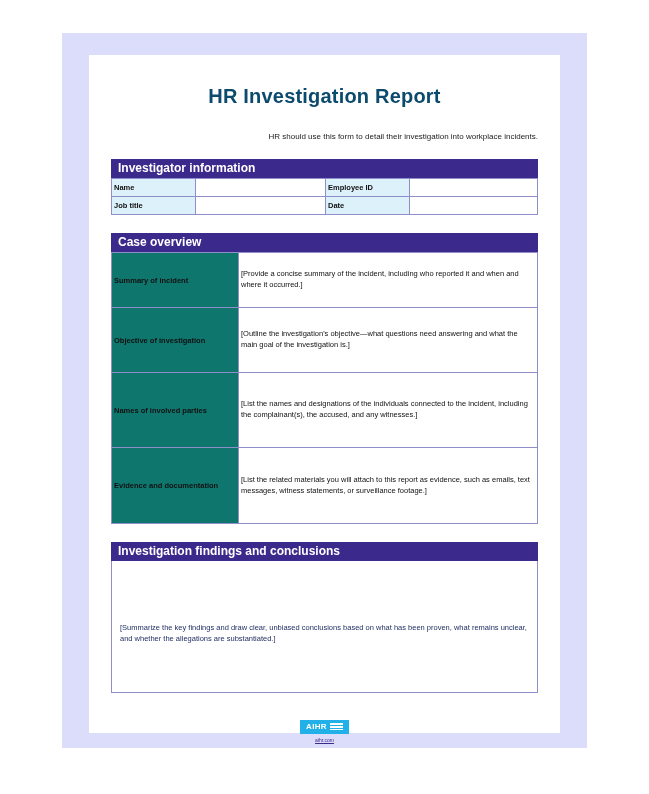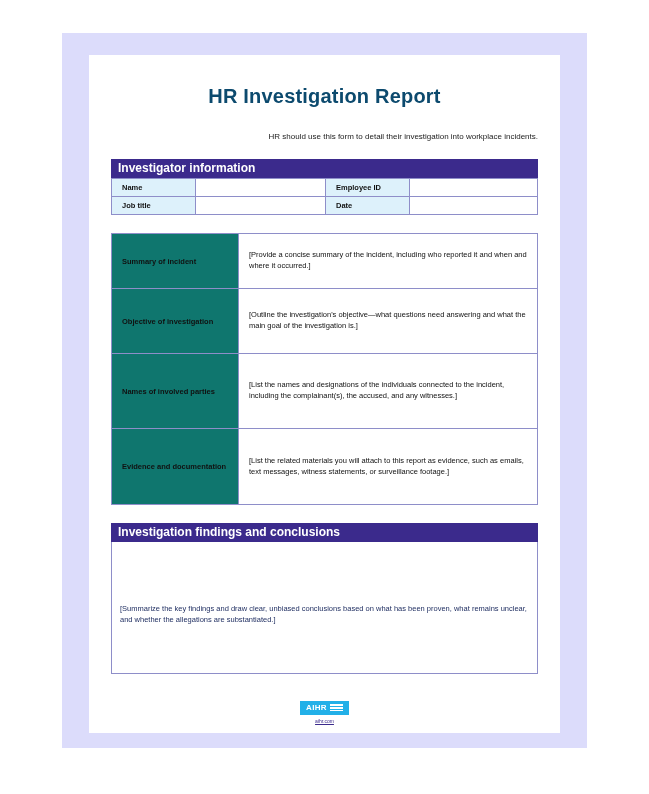--- a/index.html
+++ b/index.html
@@ -65,21 +65,21 @@
   table.grid {
     border-collapse: collapse;
     width: 100%;
     table-layout: fixed;
   }
   table.grid td {
     border: 1px solid #8e8ec9;
     font-size: 7.5px;
     color: #111111;
     vertical-align: middle;
-    padding: 4px 10px;
+    padding: 4px 2px;
     box-sizing: border-box;
   }
   td.lbl {
     background: #ddf1fb;
     font-weight: bold;
   }
   td.val {
     background: #ffffff;
   }
   .info-row td { height: 17px; }
@@ -172,20 +172,21 @@
           <td class="lbl">Job title</td>
           <td class="val"></td>
           <td class="lbl">Date</td>
           <td class="val"></td>
         </tr>
       </tbody>
         </table>
     </div>
 
     <div class="section">
+      <div class="section-header">Case overview</div>
       <table class="grid">
         <tbody>
             <tr>
           <td class="ov-label" style="height:55px">Summary of incident</td>
           <td class="ov-value">[Provide a concise summary of the incident, including who reported it and when and where it occurred.]</td>
         </tr>
         <tr>
           <td class="ov-label" style="height:65px">Objective of investigation</td>
           <td class="ov-value">[Outline the investigation's objective—what questions need answering and what the main goal of the investigation is.]</td>
         </tr>

